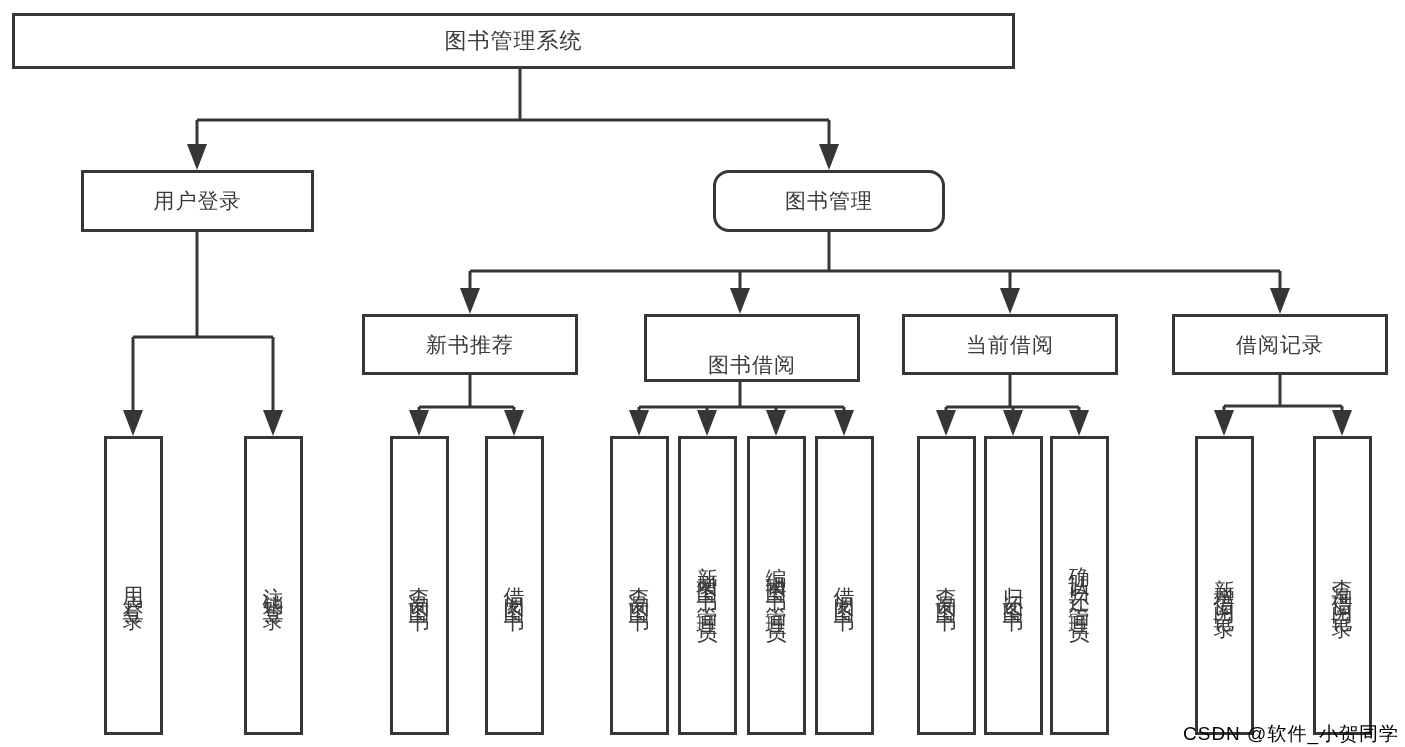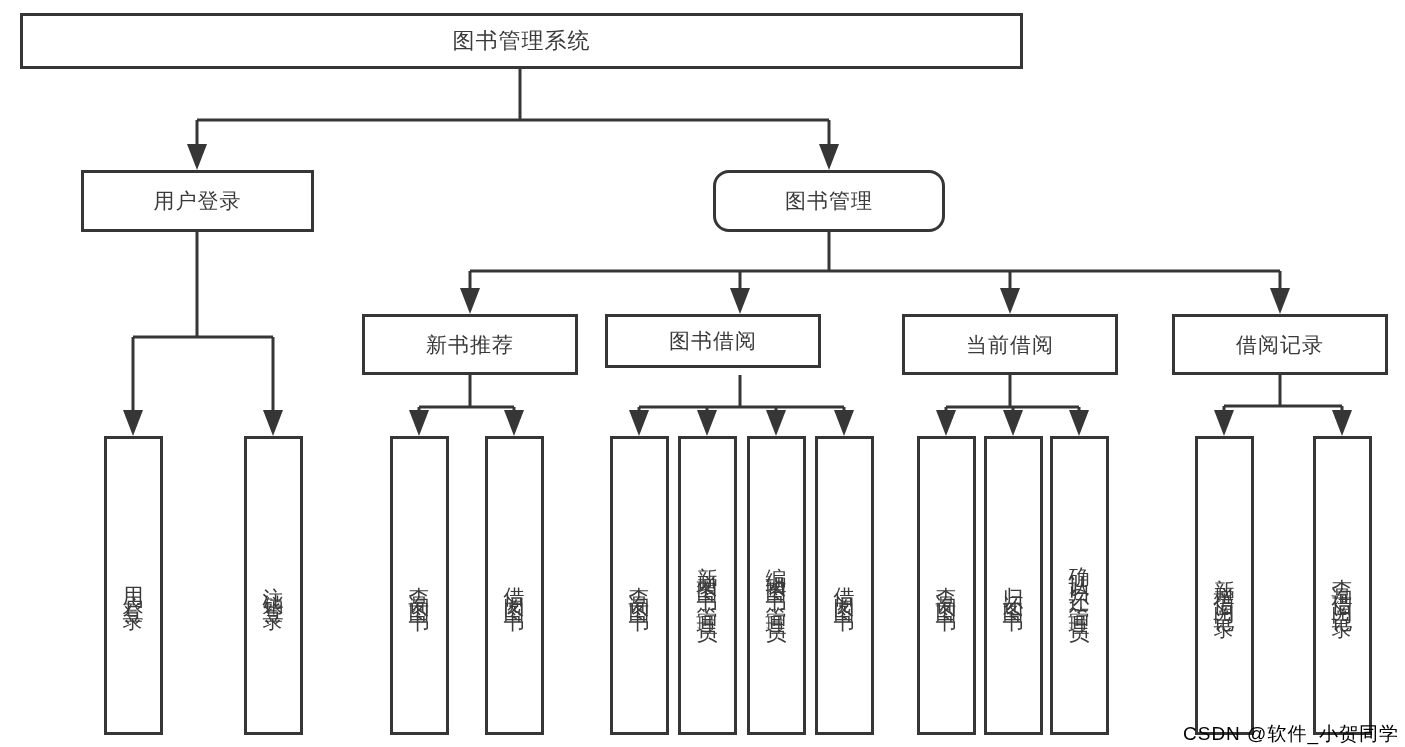--- a/index.html
+++ b/index.html
@@ -83,35 +83,35 @@
       <polygon points="1003,410 1023,410 1013,436"></polygon>
       <polygon points="1069,410 1089,410 1079,436"></polygon>
     </g>
     <g>
       <path d="M1280,375 V406 M1224,406 H1342 M1224,406 V414 M1342,406 V414"></path>
       <polygon points="1214,410 1234,410 1224,436"></polygon>
       <polygon points="1332,410 1352,410 1342,436"></polygon>
     </g>
   </svg>
 
-  <div class="node root" style="left:20px;top:13px;width:1003px;height:56px;">
+  <div class="node root" style="left:12px;top:13px;width:1003px;height:56px;">
     <span>图书管理系统</span>
   </div>
 
   <div class="node hnode" style="left:81px;top:170px;width:233px;height:62px;">
     <span>用户登录</span>
   </div>
   <div class="node hnode" style="left:713px;top:170px;width:232px;height:62px;border-radius:16px;">
     <span>图书管理</span>
   </div>
 
   <div class="node hnode" style="left:362px;top:314px;width:216px;height:61px;">
     <span>新书推荐</span>
   </div>
-  <div class="node hnode" style="left:605px;top:314px;width:216px;height:54px;">
+  <div class="node hnode" style="left:644px;top:314px;width:216px;height:68px;align-items:flex-end;">
     <span>图书借阅</span>
   </div>
   <div class="node hnode" style="left:902px;top:314px;width:216px;height:61px;justify-content:center;">
     <span>当前借阅</span>
   </div>
   <div class="node hnode" style="left:1172px;top:314px;width:216px;height:61px;">
     <span>借阅记录</span>
   </div>
 
   <div class="node vnode" style="left:104px;top:436px;width:59px;height:299px;">

